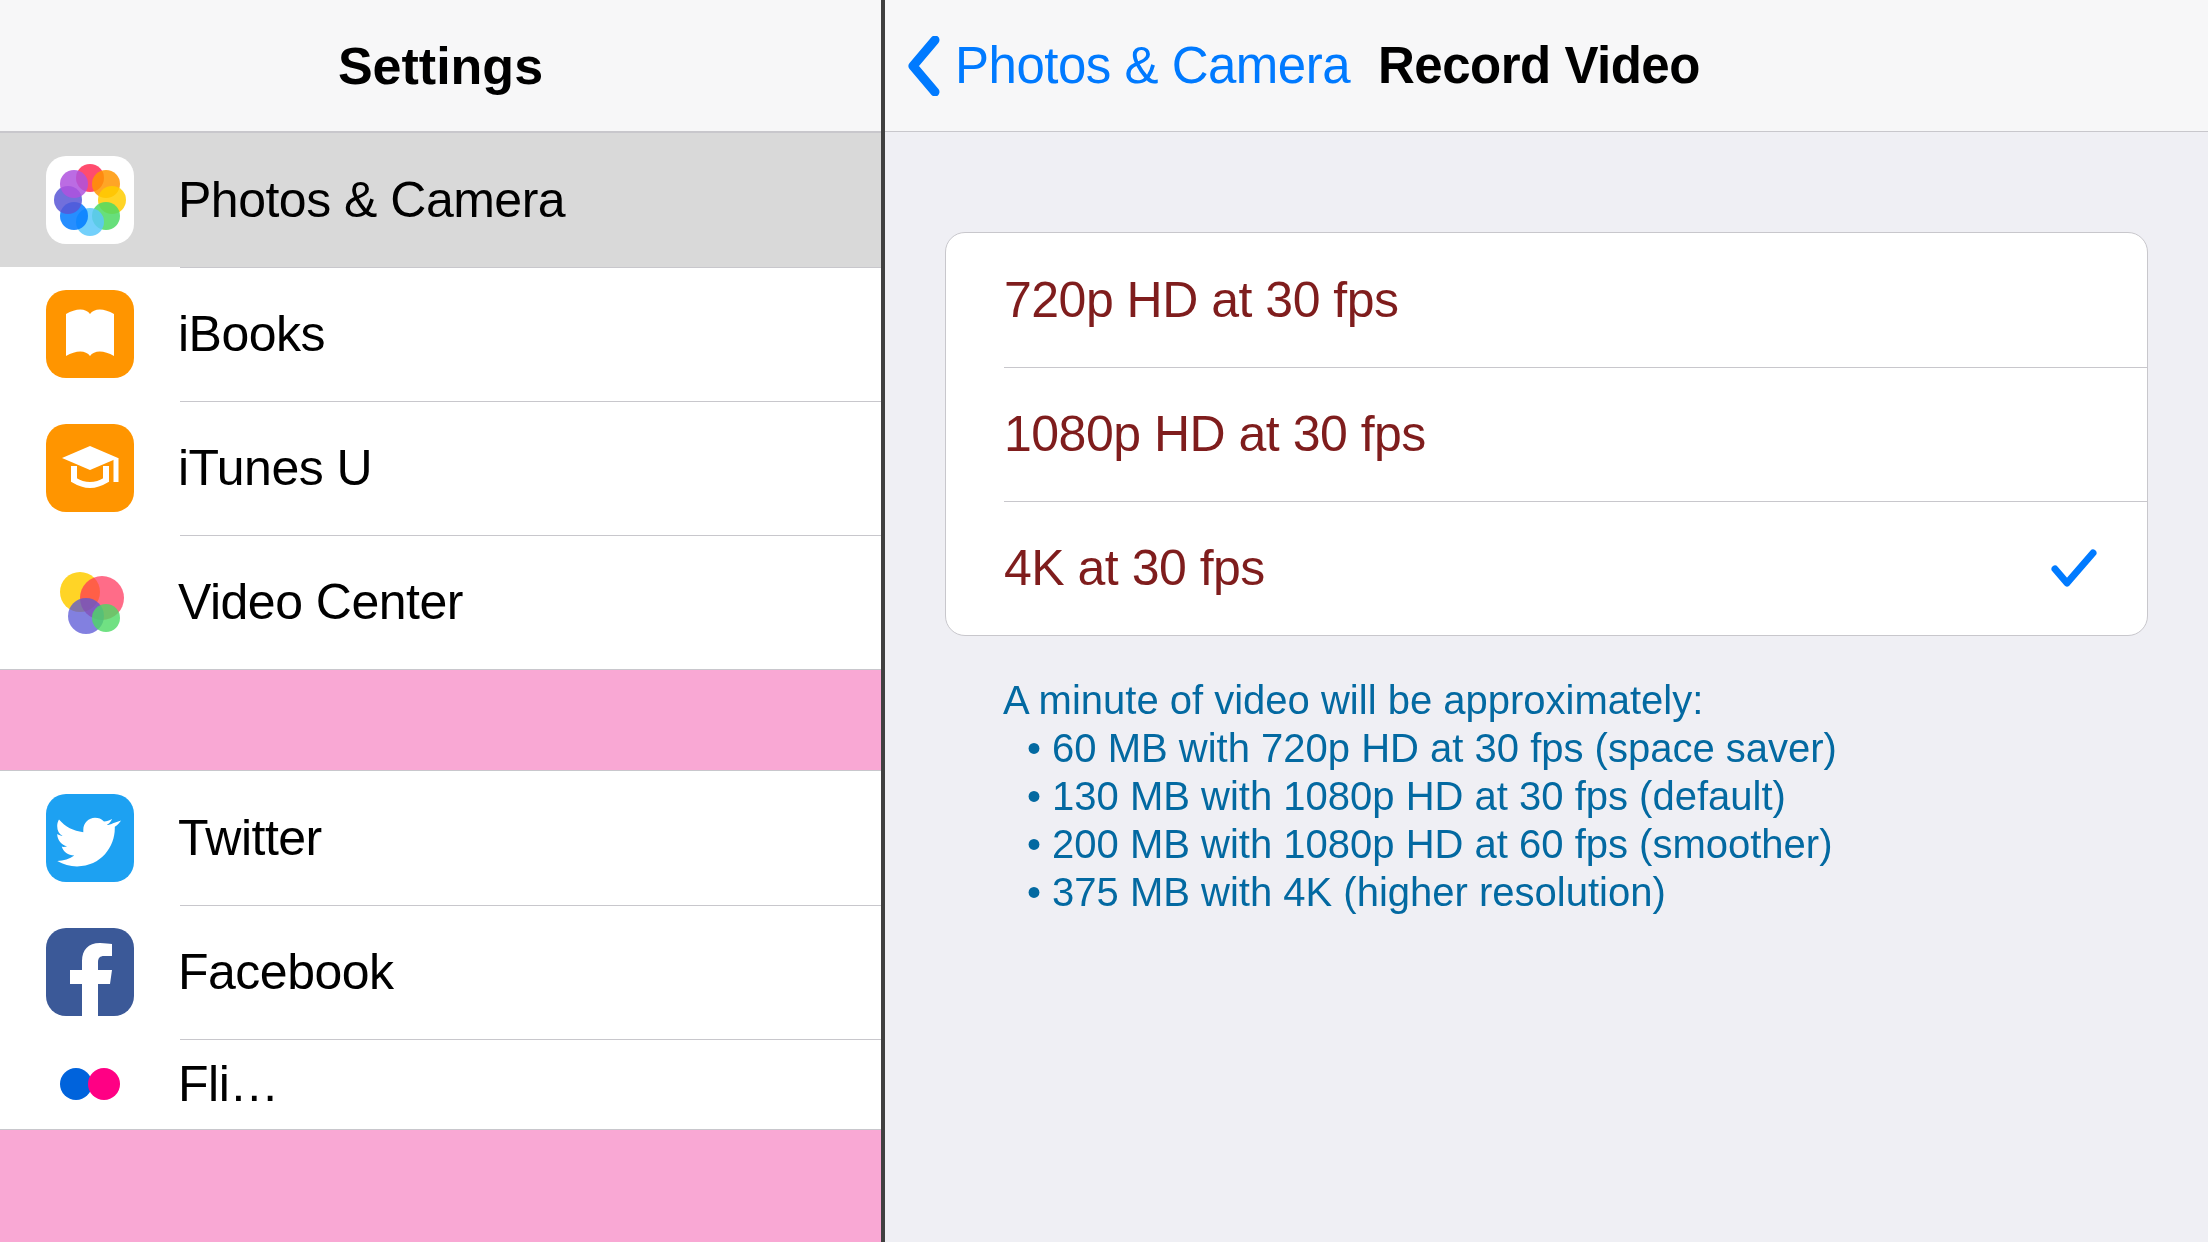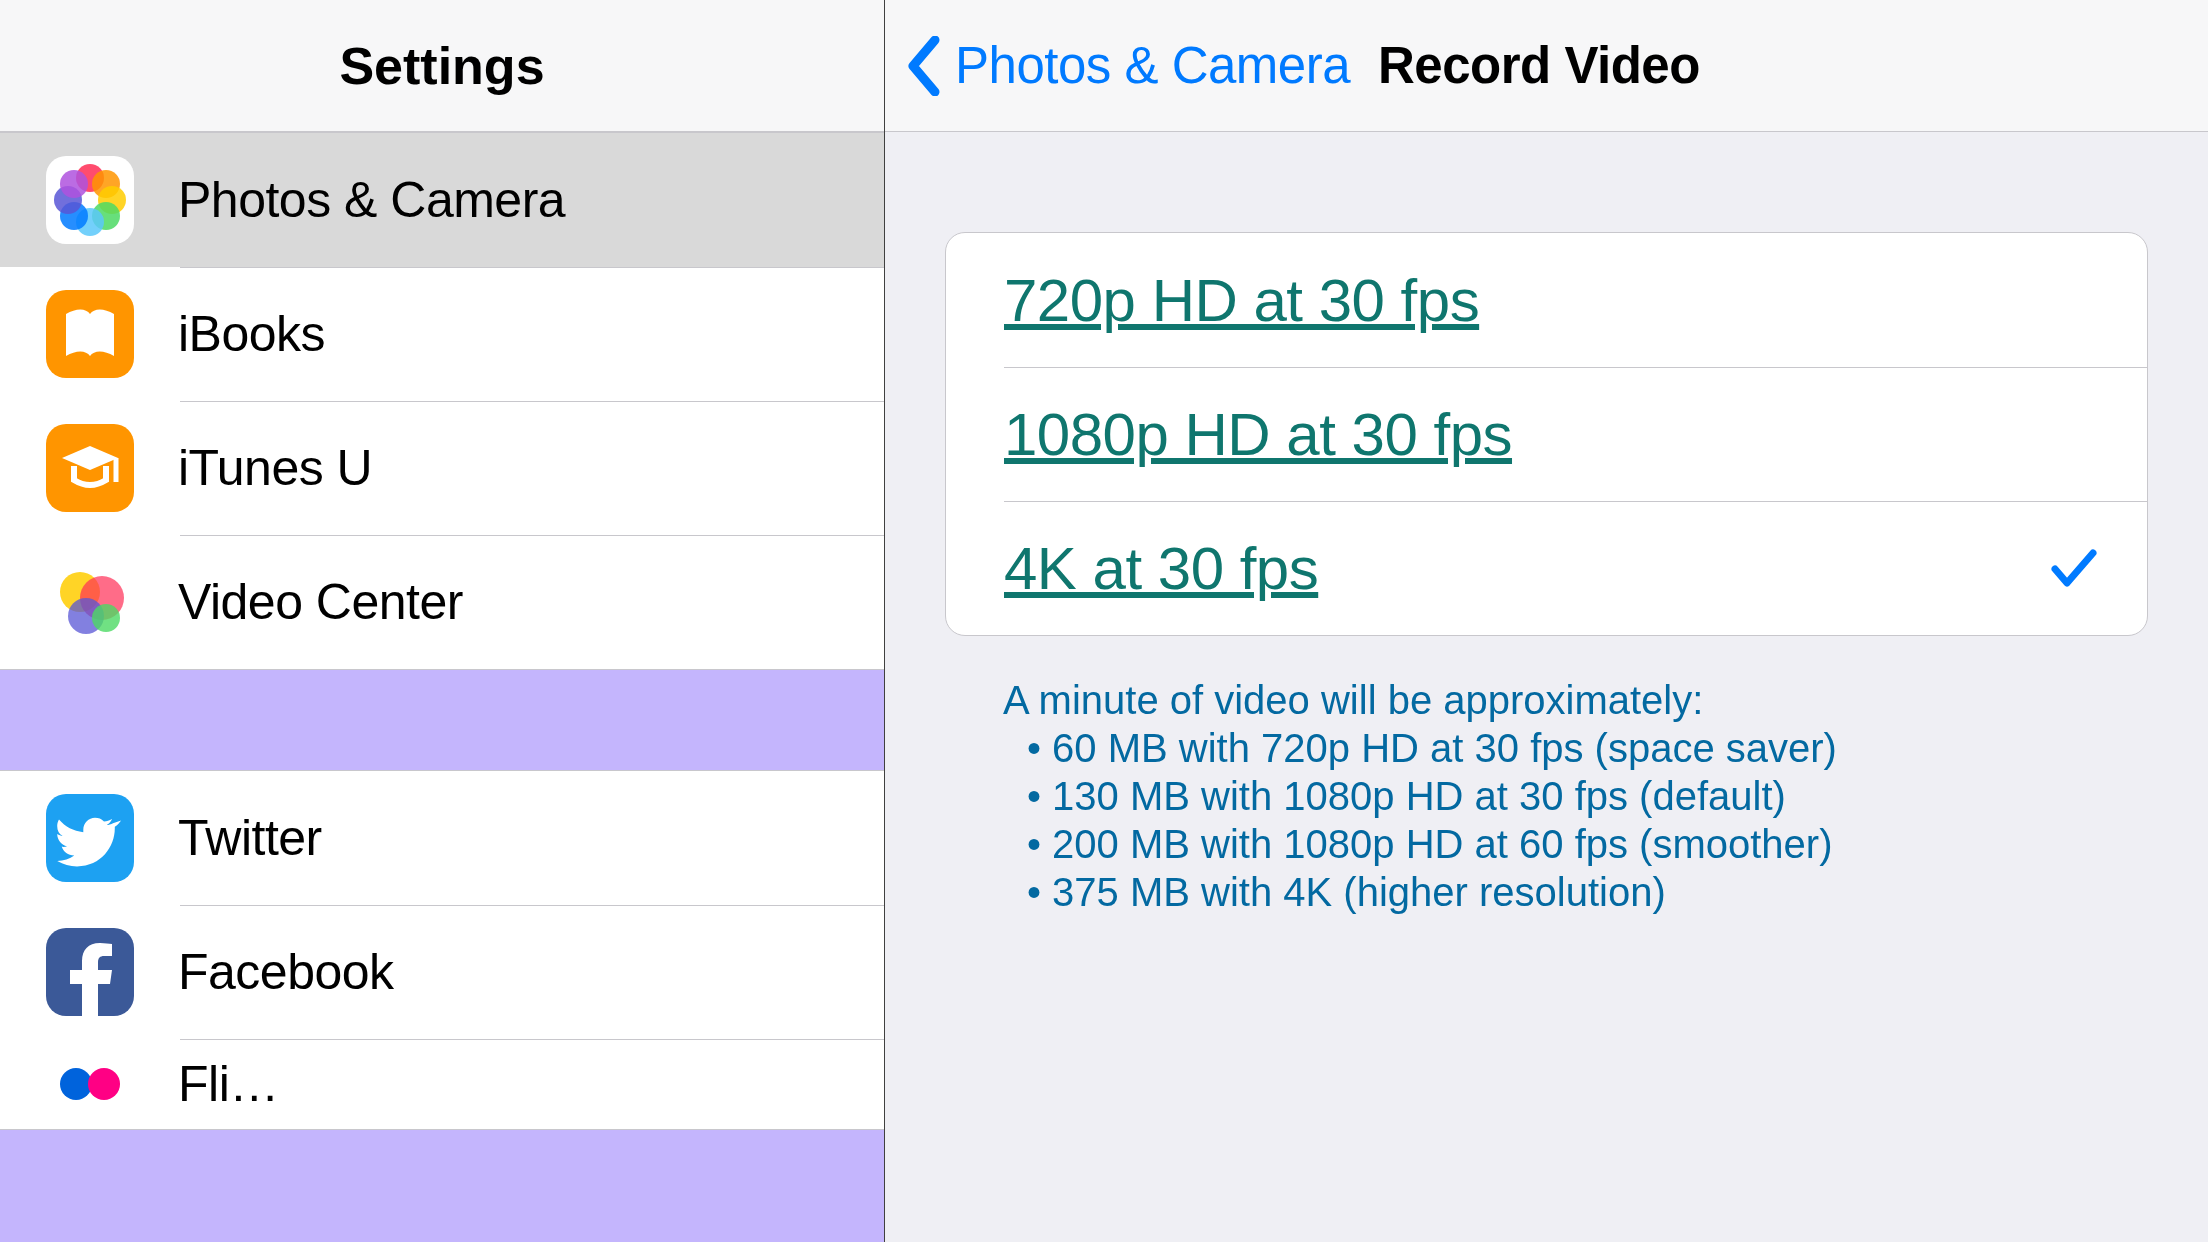--- a/index.html
+++ b/index.html
@@ -1,38 +1,38 @@
 <!DOCTYPE html>
 <html><head>
 <meta charset="utf-8">
 <style>
   * { margin: 0; padding: 0; box-sizing: border-box; }
   html, body { width: 2208px; height: 1242px; font-family: -apple-system, "Helvetica Neue", Helvetica, Arial, sans-serif; background: #efeff4; overflow: hidden; }
   .app { display: flex; width: 100%; height: 100%; }
-  .sidebar { width: 885px; height: 100%; background: #c4b5fd; border-right: 1px solid #404040; display: flex; flex-direction: column; }
+  .sidebar { width: 885px; height: 100%; background: #f9a8d4; border-right: 4px solid #404040; display: flex; flex-direction: column; }
   .sidebar-header { height: 132px; display: flex; align-items: center; justify-content: center; background: #f7f7f8; border-bottom: 1px solid #c8c7cc; }
   .sidebar-header-title { font-size: 52px; font-weight: 600; color: #000; }
   .sidebar-group { background: #fff; border-top: 1px solid #c8c7cc; border-bottom: 1px solid #c8c7cc; }
   .sidebar-gap { height: 100px; }
   .sidebar-item { display: flex; align-items: center; height: 134px; padding-left: 46px; position: relative; cursor: pointer; }
   .sidebar-item.selected { background: #d9d9d9; }
   .sidebar-item + .sidebar-item::before { content: ""; position: absolute; top: 0; left: 180px; right: 0; height: 1px; background: #c8c7cc; }
   .app-icon { width: 88px; height: 88px; border-radius: 20px; margin-right: 44px; flex-shrink: 0; display: flex; align-items: center; justify-content: center; }
   .sidebar-label { font-size: 50px; color: #000; letter-spacing: -0.5px; }
   .detail { flex: 1; display: flex; flex-direction: column; background: #efeff4; }
   .detail-header { height: 132px; display: flex; align-items: center; background: #f7f7f8; border-bottom: 1px solid #c8c7cc; padding-left: 20px; }
   .back-button { display: flex; align-items: center; color: #007aff; cursor: pointer; }
   .back-chevron { width: 40px; height: 60px; margin-right: 10px; }
   .back-label { font-size: 51px; color: #007aff; letter-spacing: -0.5px; }
   .detail-title { font-size: 51px; font-weight: 600; color: #000; margin-left: 28px; letter-spacing: -0.5px; }
   .detail-body { padding: 100px 60px 0 60px; }
   .options-card { background: #fff; border: 1px solid #c8c7cc; border-radius: 20px; overflow: hidden; }
   .option-row { display: flex; align-items: center; justify-content: space-between; height: 134px; padding: 0 50px 0 58px; position: relative; cursor: pointer; }
   .option-row + .option-row::before { content: ""; position: absolute; top: 0; left: 58px; right: 0; height: 1px; background: #c8c7cc; }
-  .option-label { font-size: 60px; color: #0f766e; letter-spacing: -0.5px; text-decoration: underline; }
+  .option-label { font-size: 50px; color: #7f1d1d; letter-spacing: -0.5px; }
   .check { width: 46px; height: 46px; }
   .footer-text { padding: 40px 60px 0 58px; font-size: 40px; color: #0369a1; line-height: 1.2; }
   .footer-line { display: block; }
   .bullet { padding-left: 24px; }
 </style>
 </head>
 <body>
 
 <svg width="0" height="0" style="position:absolute">
   <defs>

